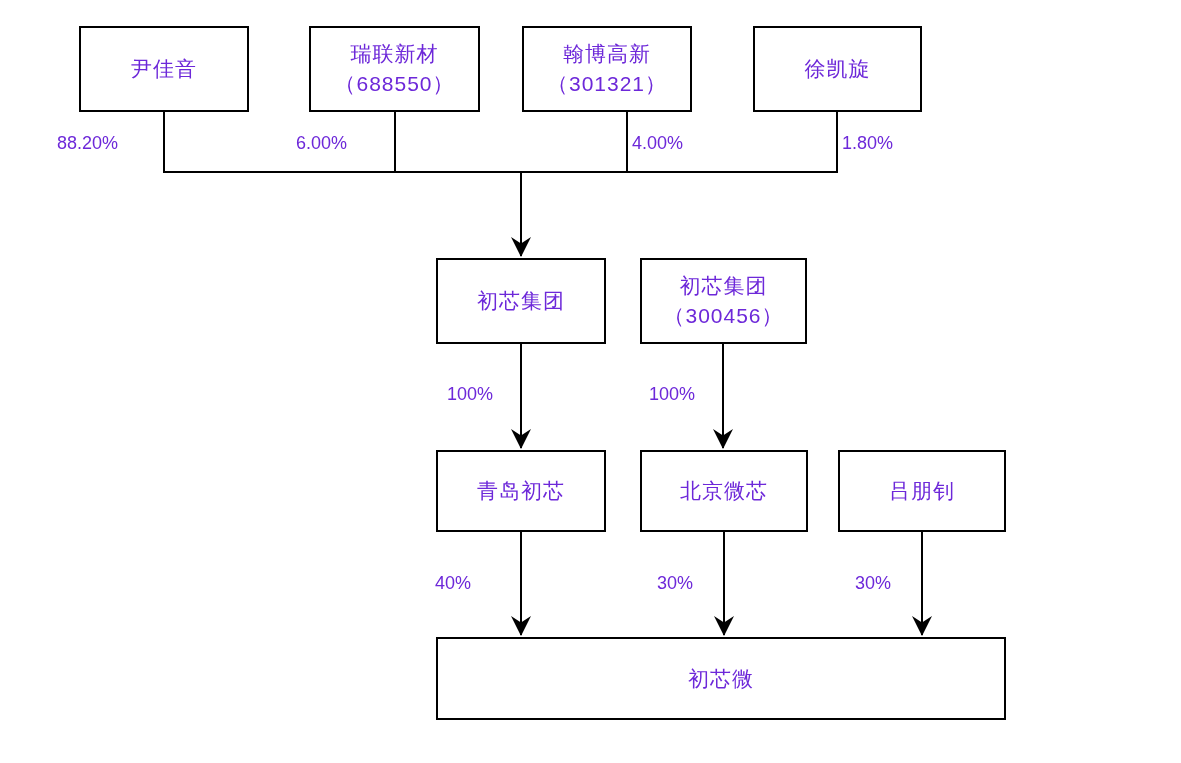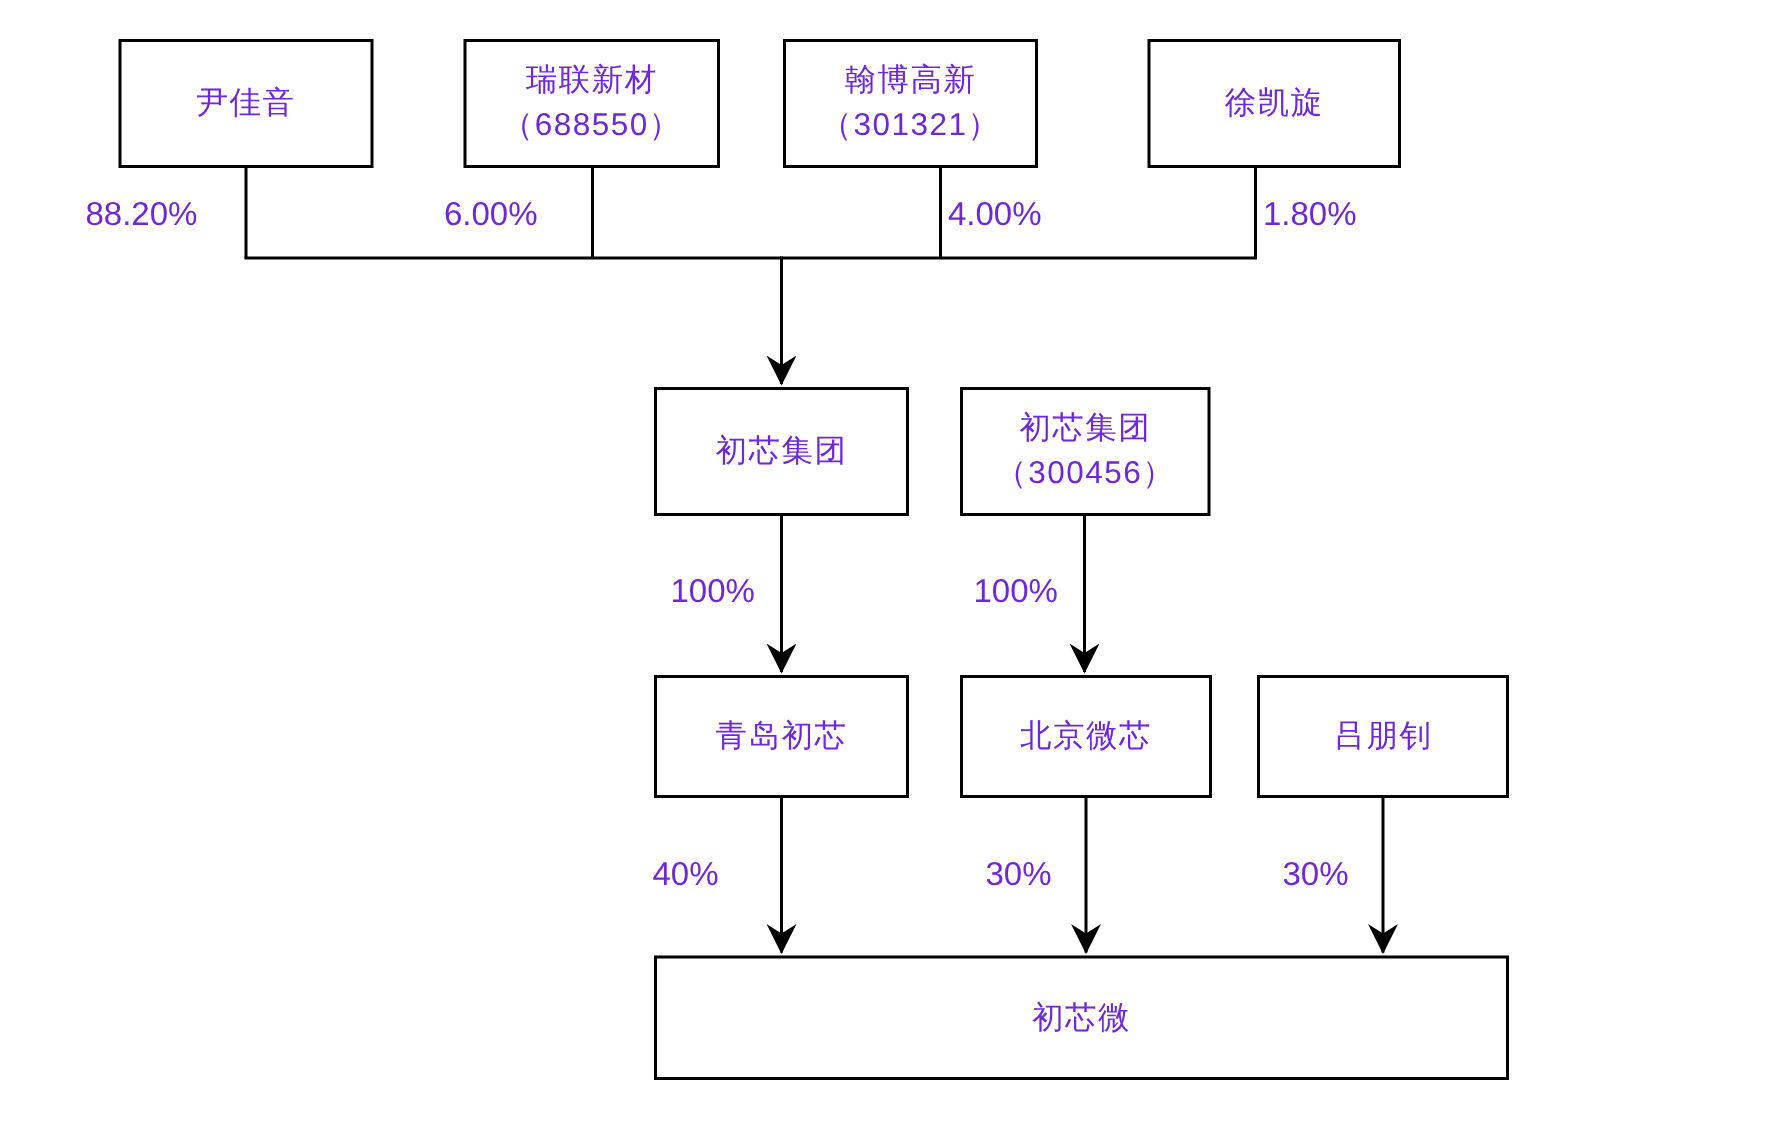--- a/index.html
+++ b/index.html
@@ -32,21 +32,21 @@
     flex-direction: column;
     align-items: center;
     justify-content: center;
     text-align: center;
     font-size: 21px;
     line-height: 30px;
     letter-spacing: 1px;
   }
   .pct {
     position: absolute;
-    font-size: 22px;
+    font-size: 18px;
     line-height: 24px;
     white-space: nowrap;
   }
 </style>
 </head>
 <body>
 
 <div class="canvas">
 
   <svg class="connectors" viewBox="0 0 1181 763" xmlns="http://www.w3.org/2000/svg">
@@ -78,21 +78,21 @@
     <span>尹佳音</span>
   </div>
   <div class="node" style="left:309px; top:26px; width:171px; height:86px;">
     <span>瑞联新材</span>
     <span>（688550）</span>
   </div>
   <div class="node" style="left:522px; top:26px; width:170px; height:86px;text-align:center;">
     <span>翰博高新</span>
     <span>（301321）</span>
   </div>
-  <div class="node" style="left:753px; top:26px; width:169px; height:86px;margin-left:12px;">
+  <div class="node" style="left:753px; top:26px; width:169px; height:86px;">
     <span>徐凯旋</span>
   </div>
 
   <div class="pct" style="left:57px; top:131px;">88.20%</div>
   <div class="pct" style="left:296px; top:131px;">6.00%</div>
   <div class="pct" style="left:632px; top:131px;">4.00%</div>
   <div class="pct" style="left:842px; top:131px;">1.80%</div>
 
   <div class="node" style="left:436px; top:258px; width:170px; height:86px;">
     <span>初芯集团</span>

